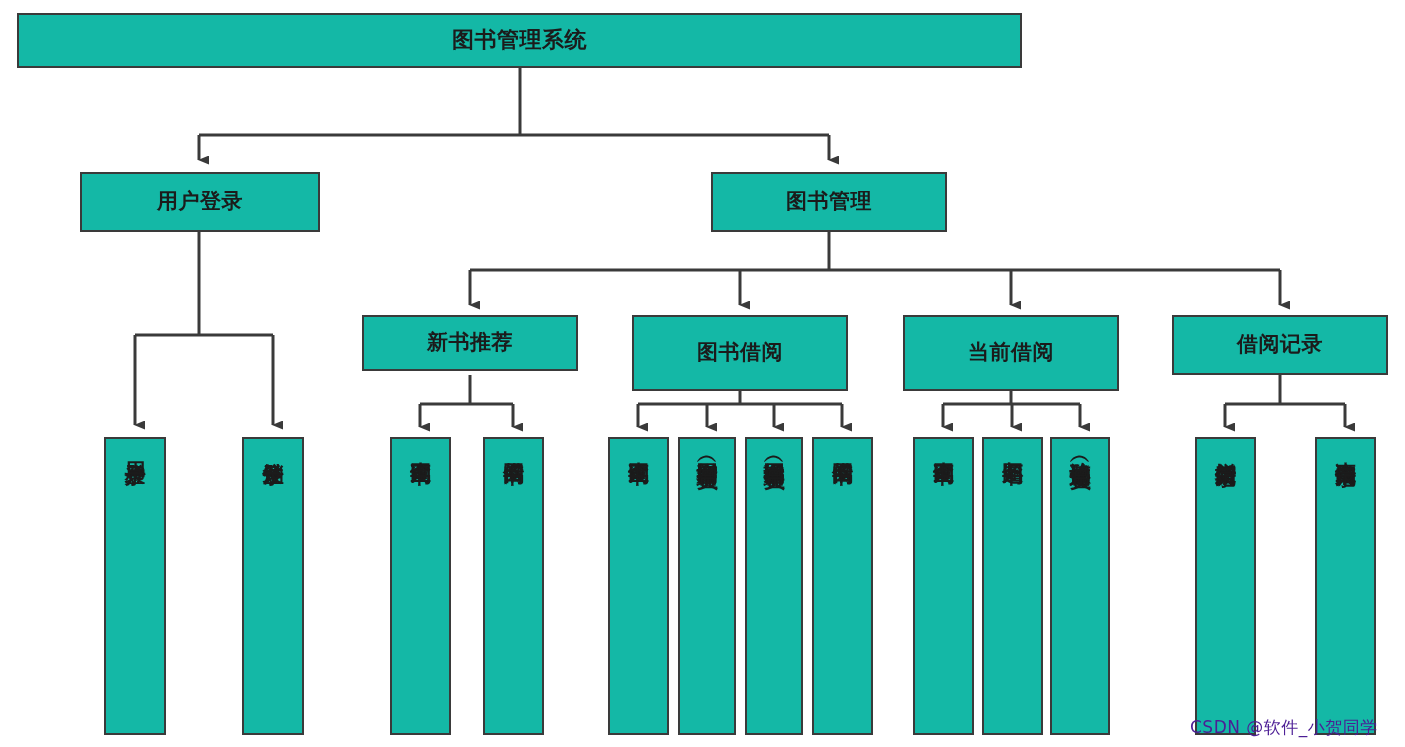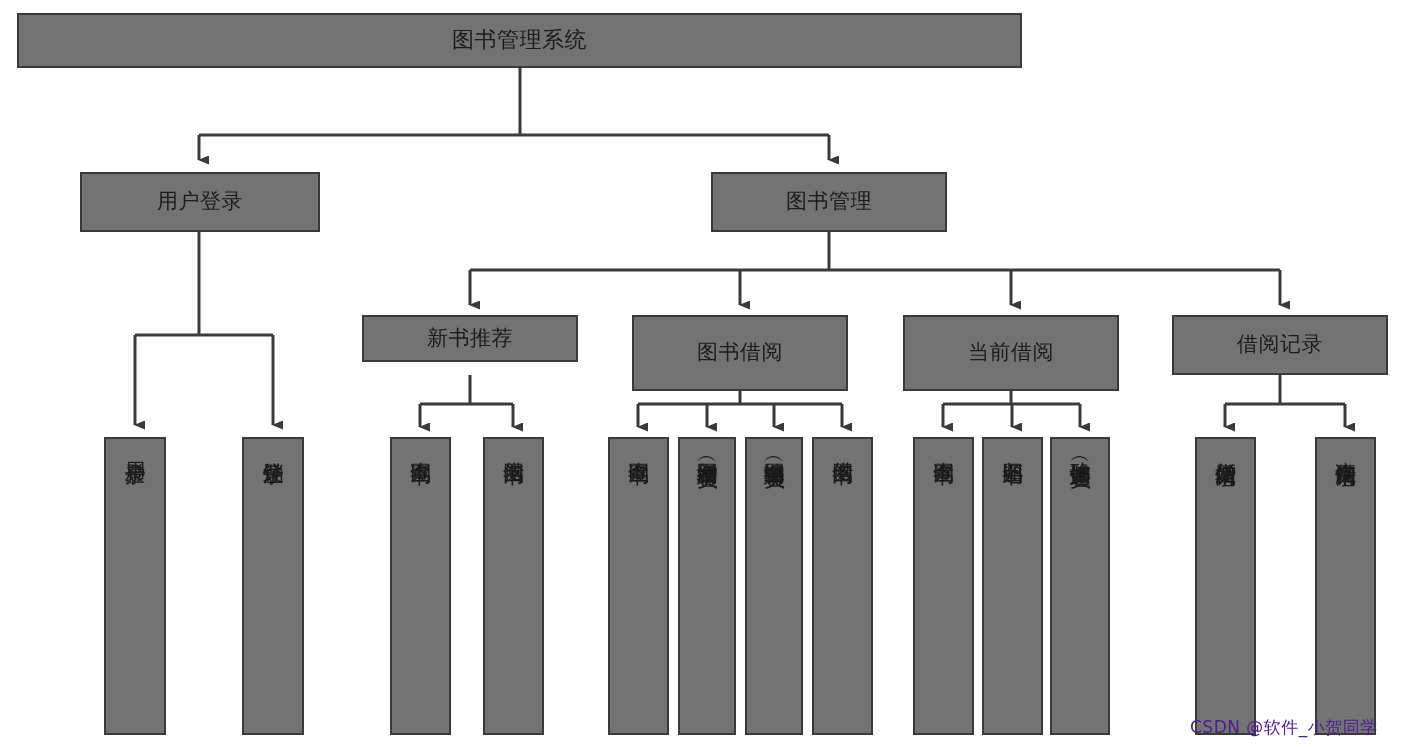--- a/index.html
+++ b/index.html
@@ -29,26 +29,27 @@
     top: 0;
     width: 1405px;
     height: 747px;
     z-index: 1;
   }
 
   .node {
     position: absolute;
     z-index: 2;
     box-sizing: border-box;
-    background: #737373;
+    background: #14b8a6;
     border: 2px solid #3a3a3a;
     display: flex;
     align-items: center;
     justify-content: center;
     color: #1b1b1b;
+    font-weight: bold;
   }
 
   
   .node.horiz {
     font-size: 21px;
     line-height: 1.2;
     letter-spacing: 0.5px;
     white-space: nowrap;
   }
 
@@ -138,21 +139,21 @@
       <path d="M1345,404 L1345,427" marker-end="url(#arrowhead)"></path>
     </g>
   </svg>
 
   <div class="node horiz root" style="left:17px; top:13px; width:1005px; height:55px;">图书管理系统</div>
 
   <div class="node horiz" style="left:80px; top:172px; width:240px; height:60px;">用户登录</div>
 
   <div class="node horiz" style="left:711px; top:172px; width:236px; height:60px;">图书管理</div>
 
-  <div class="node horiz" style="left:362px; top:315px; width:216px; height:47px;">新书推荐</div>
+  <div class="node horiz" style="left:362px; top:315px; width:216px; height:56px;">新书推荐</div>
 
   <div class="node horiz" style="left:632px; top:315px; width:216px; height:76px;">图书借阅</div>
 
   <div class="node horiz" style="left:903px; top:315px; width:216px; height:76px;">当前借阅</div>
 
   <div class="node horiz" style="left:1172px; top:315px; width:216px; height:60px;">借阅记录</div>
 
   <div class="node vert" style="left:104px; top:437px; width:62px; height:298px;">
     <span class="vlabel">用户登录</span>
   </div>

